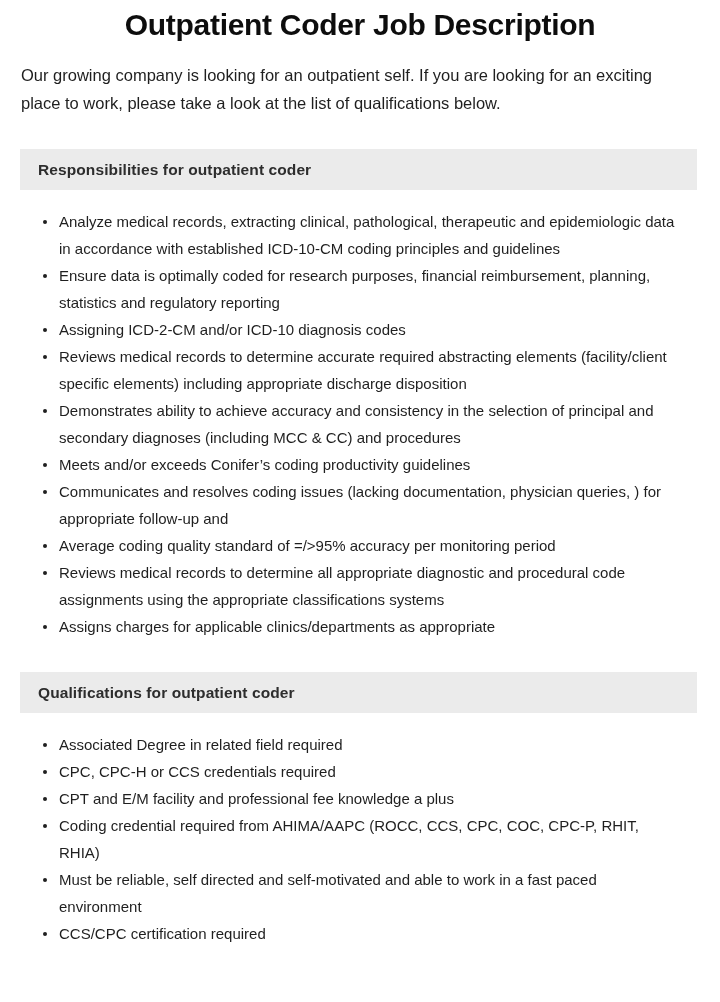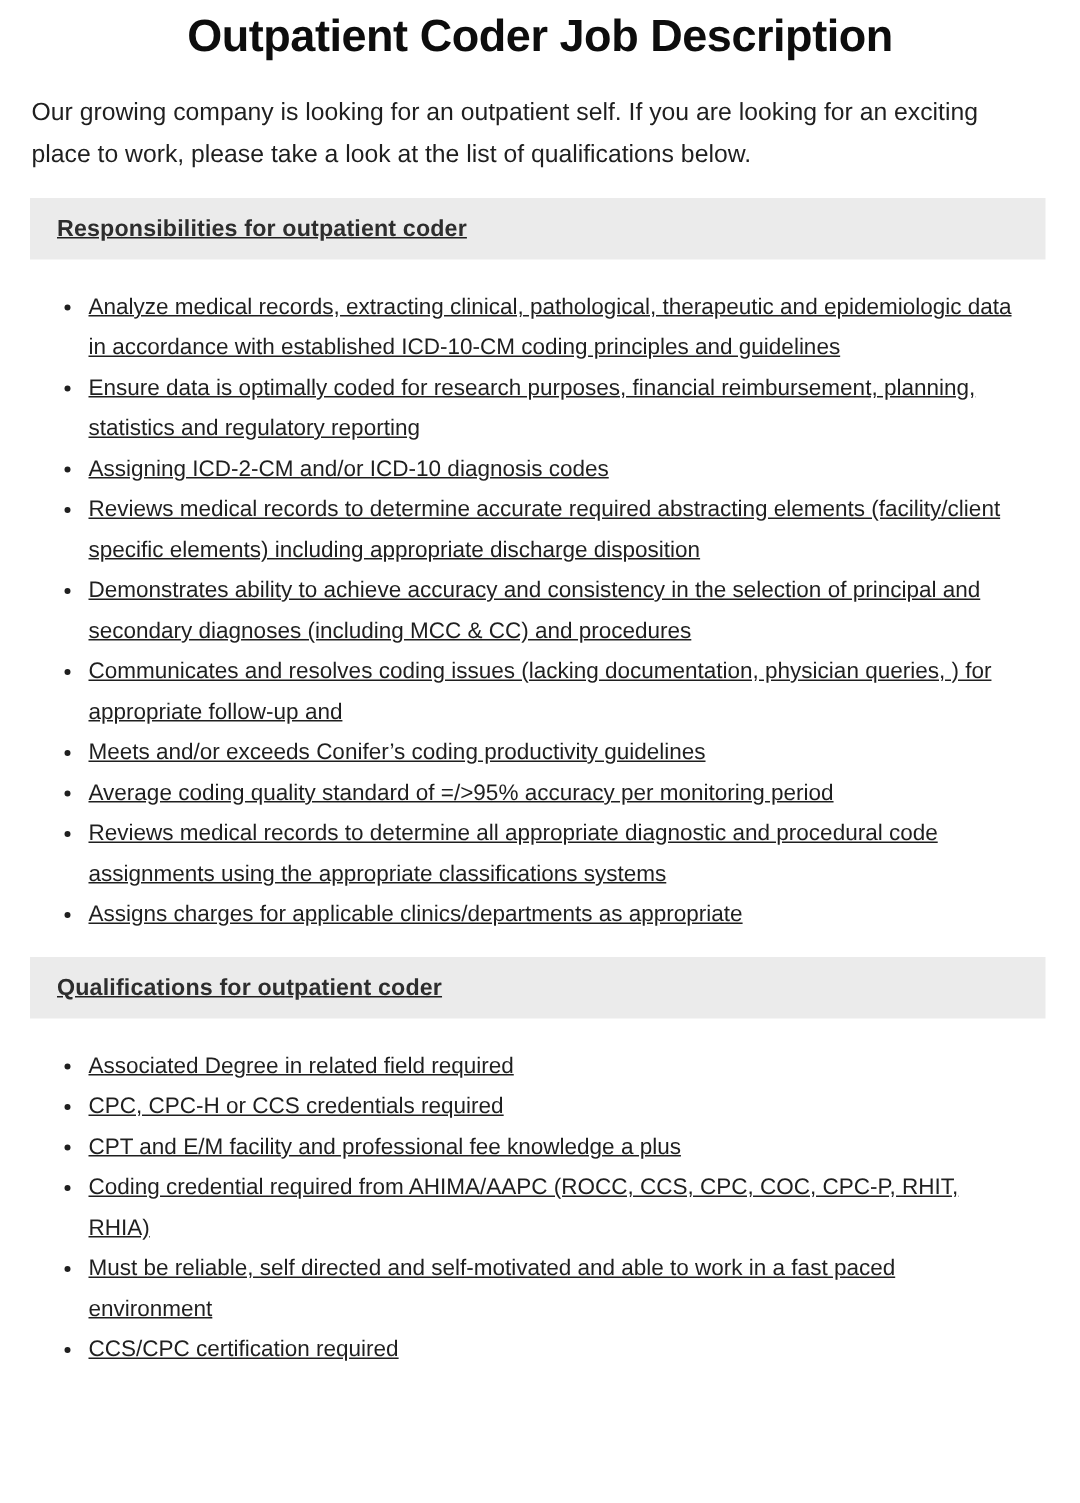--- a/index.html
+++ b/index.html
@@ -38,22 +38,21 @@
   .intro {
     margin: 17px 0 0 0;
     padding: 0 37px 0 21px;
     font-size: 16.5px;
     line-height: 28px;
     color: #1f1f1f;
   }
 
   
   .section {
-    margin-top: 15px;
-    text-decoration: underline;
+    margin-top: 32px;
   }
   .section-header {
     margin: 0 23px 0 20px;
     background: #ebebeb;
     height: 41px;
     display: flex;
     align-items: center;
     padding: 0 0 0 18px;
     box-sizing: border-box;
   }
@@ -105,22 +104,22 @@
   <div class="section section--responsibilities">
     <div class="section-header">
       <span class="section-header-text">Responsibilities for outpatient coder</span>
     </div>
     <ul class="bullets">
       <li>Analyze medical records, extracting clinical, pathological, therapeutic and epidemiologic data in accordance with established ICD-10-CM coding principles and guidelines</li>
       <li>Ensure data is optimally coded for research purposes, financial reimbursement, planning, statistics and regulatory reporting</li>
       <li>Assigning ICD-2-CM and/or ICD-10 diagnosis codes</li>
       <li>Reviews medical records to determine accurate required abstracting elements (facility/client specific elements) including appropriate discharge disposition</li>
       <li>Demonstrates ability to achieve accuracy and consistency in the selection of principal and secondary diagnoses (including MCC &amp; CC) and procedures</li>
+      <li>Meets and/or exceeds Conifer’s coding productivity guidelines</li>
       <li>Communicates and resolves coding issues (lacking documentation, physician queries, ) for appropriate follow-up and</li>
-      <li>Meets and/or exceeds Conifer’s coding productivity guidelines</li>
       <li>Average coding quality standard of =/&gt;95% accuracy per monitoring period</li>
       <li>Reviews medical records to determine all appropriate diagnostic and procedural code assignments using the appropriate classifications systems</li>
       <li>Assigns charges for applicable clinics/departments as appropriate</li>
     </ul>
   </div>
 
   <div class="section section--qualifications">
     <div class="section-header">
       <span class="section-header-text">Qualifications for outpatient coder</span>
     </div>

